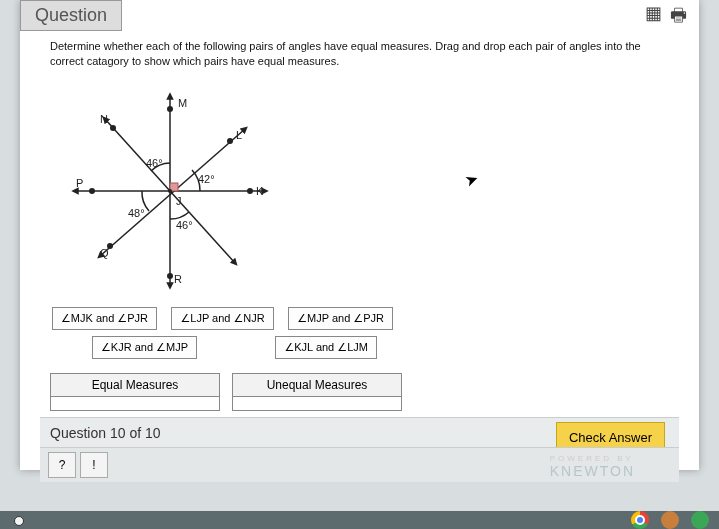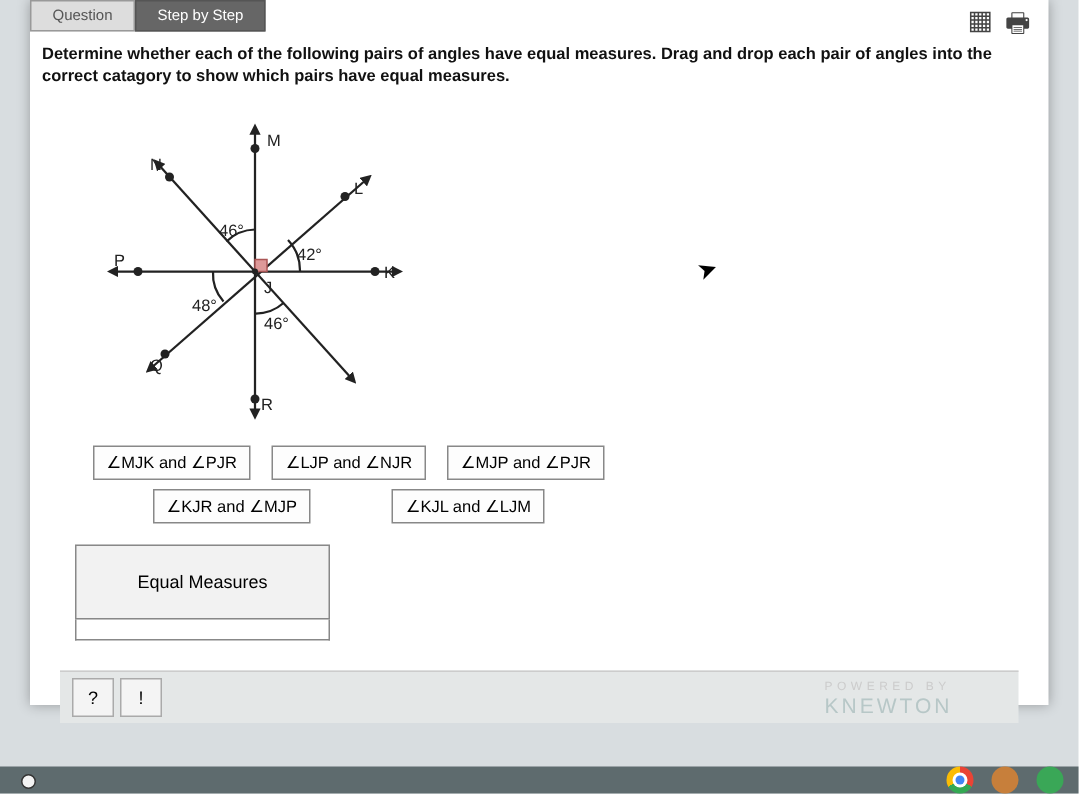--- a/index.html
+++ b/index.html
@@ -1,34 +1,34 @@
 <!DOCTYPE html>
 <html><head>
 <meta charset="utf-8">
 <style>
 *{box-sizing:border-box;margin:0;padding:0;font-family:Arial,Helvetica,sans-serif}
 body{background:#d8dde0;width:719px;height:529px;position:relative;overflow:hidden}
 .main-area{background:#fff;margin:0 20px 0 20px;height:470px;position:relative;box-shadow:0 0 8px rgba(0,0,0,.3)}
 .tabs{display:flex;padding:0}
-.tab{padding:4px 14px;font-size:10px;border:1px solid #999;background:#eee;cursor:pointer}
+.tab{padding:4px 14px;font-size:18px;border:1px solid #999;background:#eee;cursor:pointer}
 .tab.active{background:#666;color:#fff;border-color:#555}
 .tab.first{background:#ddd;color:#555}
 .top-icons{position:absolute;right:12px;top:2px;display:flex;gap:8px}
 .top-icons span{font-size:18px;color:#444}
-.instructions{font-size:11px;font-weight:bold;padding:8px 8px;line-height:1.35;color:#111}
+.instructions{font-size:11px;font-weight:normal;padding:8px 30px;line-height:1.35;color:#111}
 .diagram{position:relative;width:260px;height:220px;margin-left:30px;margin-top:4px}
 .diagram svg{width:100%;height:100%}
 .ptlabel{font:11px Arial;fill:#222}
 .anglelabel{font:11px Arial;fill:#222}
 .cursor{position:absolute;left:445px;top:170px;font-size:16px;transform:rotate(-20deg)}
-.tiles{padding:6px 42px}
+.tiles{padding:6px 32px}
 .tile-row{margin-bottom:6px}
 .tile{display:inline-block;border:1px solid #888;background:#fdfdfd;font-size:11px;padding:4px 8px;margin-right:10px;cursor:grab}
 .drop-row{display:flex;margin-left:30px;margin-top:2px}
-.drop-head{border:1px solid #888;background:#f2f2f2;font-size:12px;text-align:center;padding:17px 0;width:170px}
+.drop-head{border:1px solid #888;background:#f2f2f2;font-size:12px;text-align:center;padding:4px 0;width:170px}
 .drop-body{border:1px solid #888;border-top:none;height:14px;width:170px}
 .drop-col{margin-right:12px}
 .footer{position:absolute;left:20px;right:20px;bottom:22px;background:#e9ecec;border-top:1px solid #ccc;padding:6px 10px}
 .qcount{font-size:14px;color:#333}
 .check{position:absolute;right:14px;top:4px;background:#f6d24a;border:1px solid #c7a618;padding:7px 12px;font-size:13px;cursor:pointer}
 .bottom-bar{position:absolute;left:20px;right:20px;bottom:-12px;background:#e4e7e7;border-top:1px solid #ccc;padding:4px 8px;display:flex;align-items:center}
 .btn{border:1px solid #aaa;background:#f4f4f4;font-size:12px;padding:5px 10px;margin-right:4px;cursor:pointer}
 .btn.small{padding:5px 8px;width:28px;text-align:center}
 .brand{position:absolute;right:44px;bottom:2px;font-size:14px;letter-spacing:2px;color:#b7c7c7;font-family:Georgia,serif}
 .brand .sub{font-size:8px;letter-spacing:3px;display:block;color:#ccc}
@@ -41,21 +41,20 @@
 .chrome::before{content:"";position:absolute;inset:6px;border-radius:50%;background:#4285f4;z-index:2}
 .gear{background:#c77f3b}
 .app3{background:#3aa757}
 </style>
 </head>
 <body>
 
 <div class="main-area">
   <div class="tabs">
     <div class="tab first">Question</div>
-    <div class="tab active">Step by Step</div>
   </div>
   <div class="top-icons">
     <span>▦</span>
     <span>🖶</span>
   </div>
 
   <div class="instructions">Determine whether each of the following pairs of angles have equal measures. Drag and drop each pair of angles into the correct catagory to show which pairs have equal measures.</div>
 
   <div class="diagram">
     <svg viewBox="0 0 260 220">
@@ -114,31 +113,39 @@
   <div class="cursor">➤</div>
 
   <div class="tiles">
     <div class="tile-row">
       <span class="tile">∠MJK and ∠PJR</span>
       <span class="tile">∠LJP and ∠NJR</span>
       <span class="tile">∠MJP and ∠PJR</span>
     </div>
     <div class="tile-row" style="padding-left:40px">
       <span class="tile">∠KJR and ∠MJP</span>
-      <span class="tile" style="margin-left:40px">∠KJL and ∠LJM</span>
+      <span class="tile" style="margin-left:64px">∠KJL and ∠LJM</span>
     </div>
   </div>
 
   <div class="drop-row">
     <div class="drop-col">
       <div class="drop-head">Equal Measures</div>
       <div class="drop-body"></div>
     </div>
+    <div class="drop-col">
+      <div class="drop-head">Unequal Measures</div>
+      <div class="drop-body"></div>
+    </div>
   </div>
 
+  <div class="footer">
+    <span class="qcount">Question 10 of 10</span>
+    <span class="check">Check Answer</span>
+  </div>
 
   <div class="bottom-bar">
     <span class="btn small">?</span>
     <span class="btn small">!</span>
     <div class="brand">
       <span class="sub">POWERED BY</span>
       <span>KNEWTON</span>
     </div>
   </div>
 </div>

